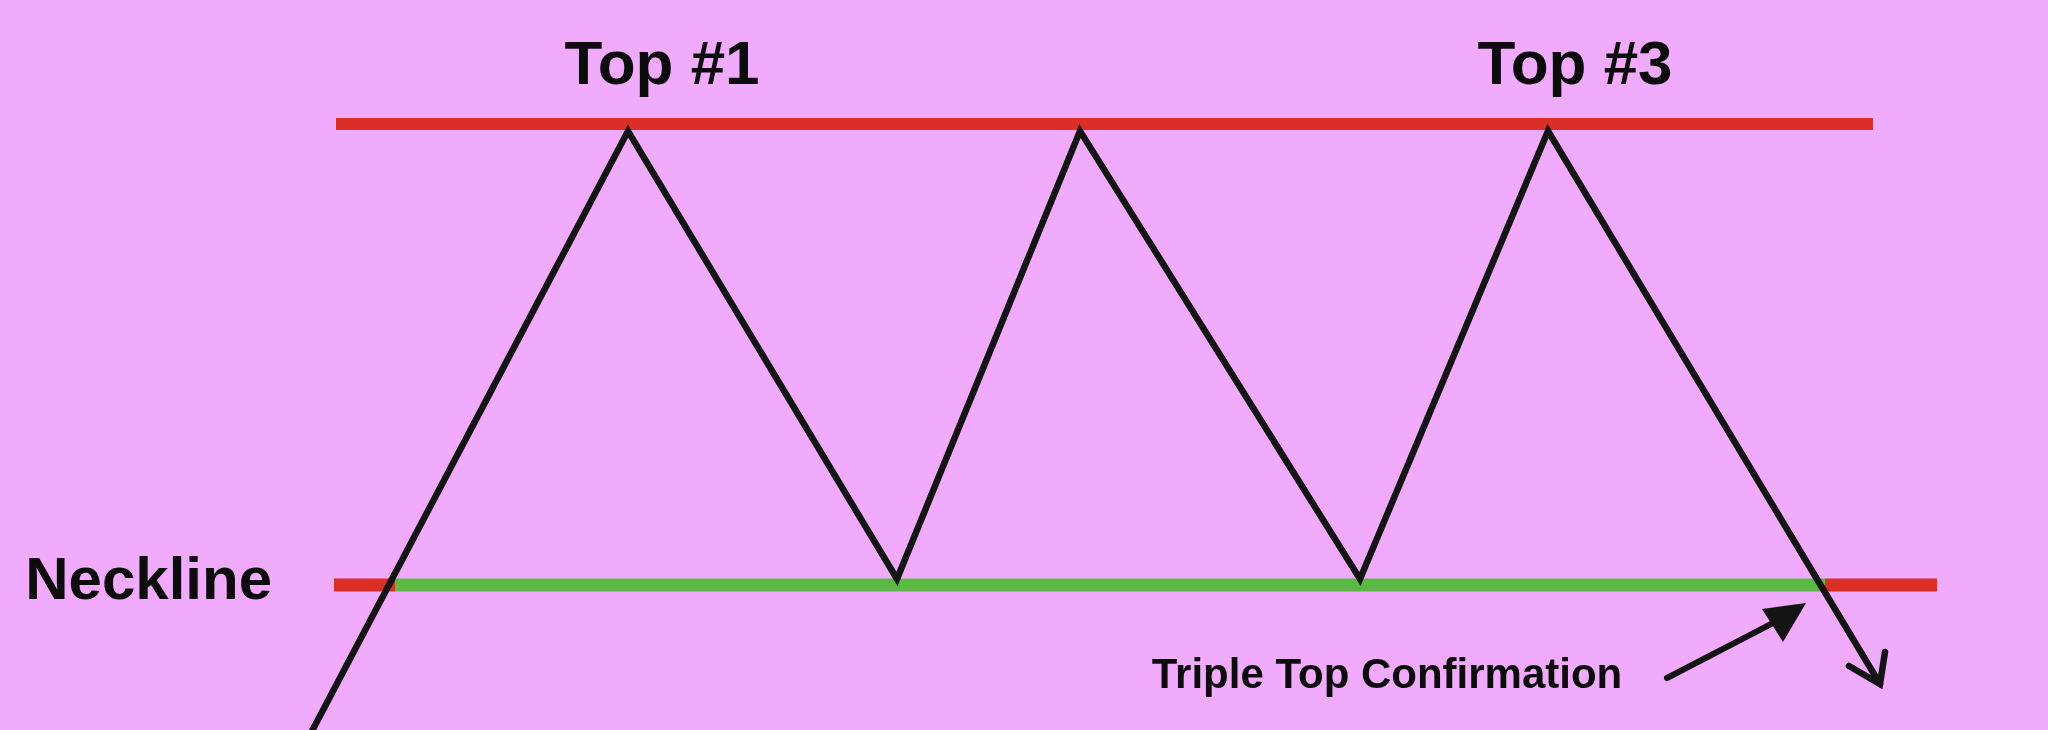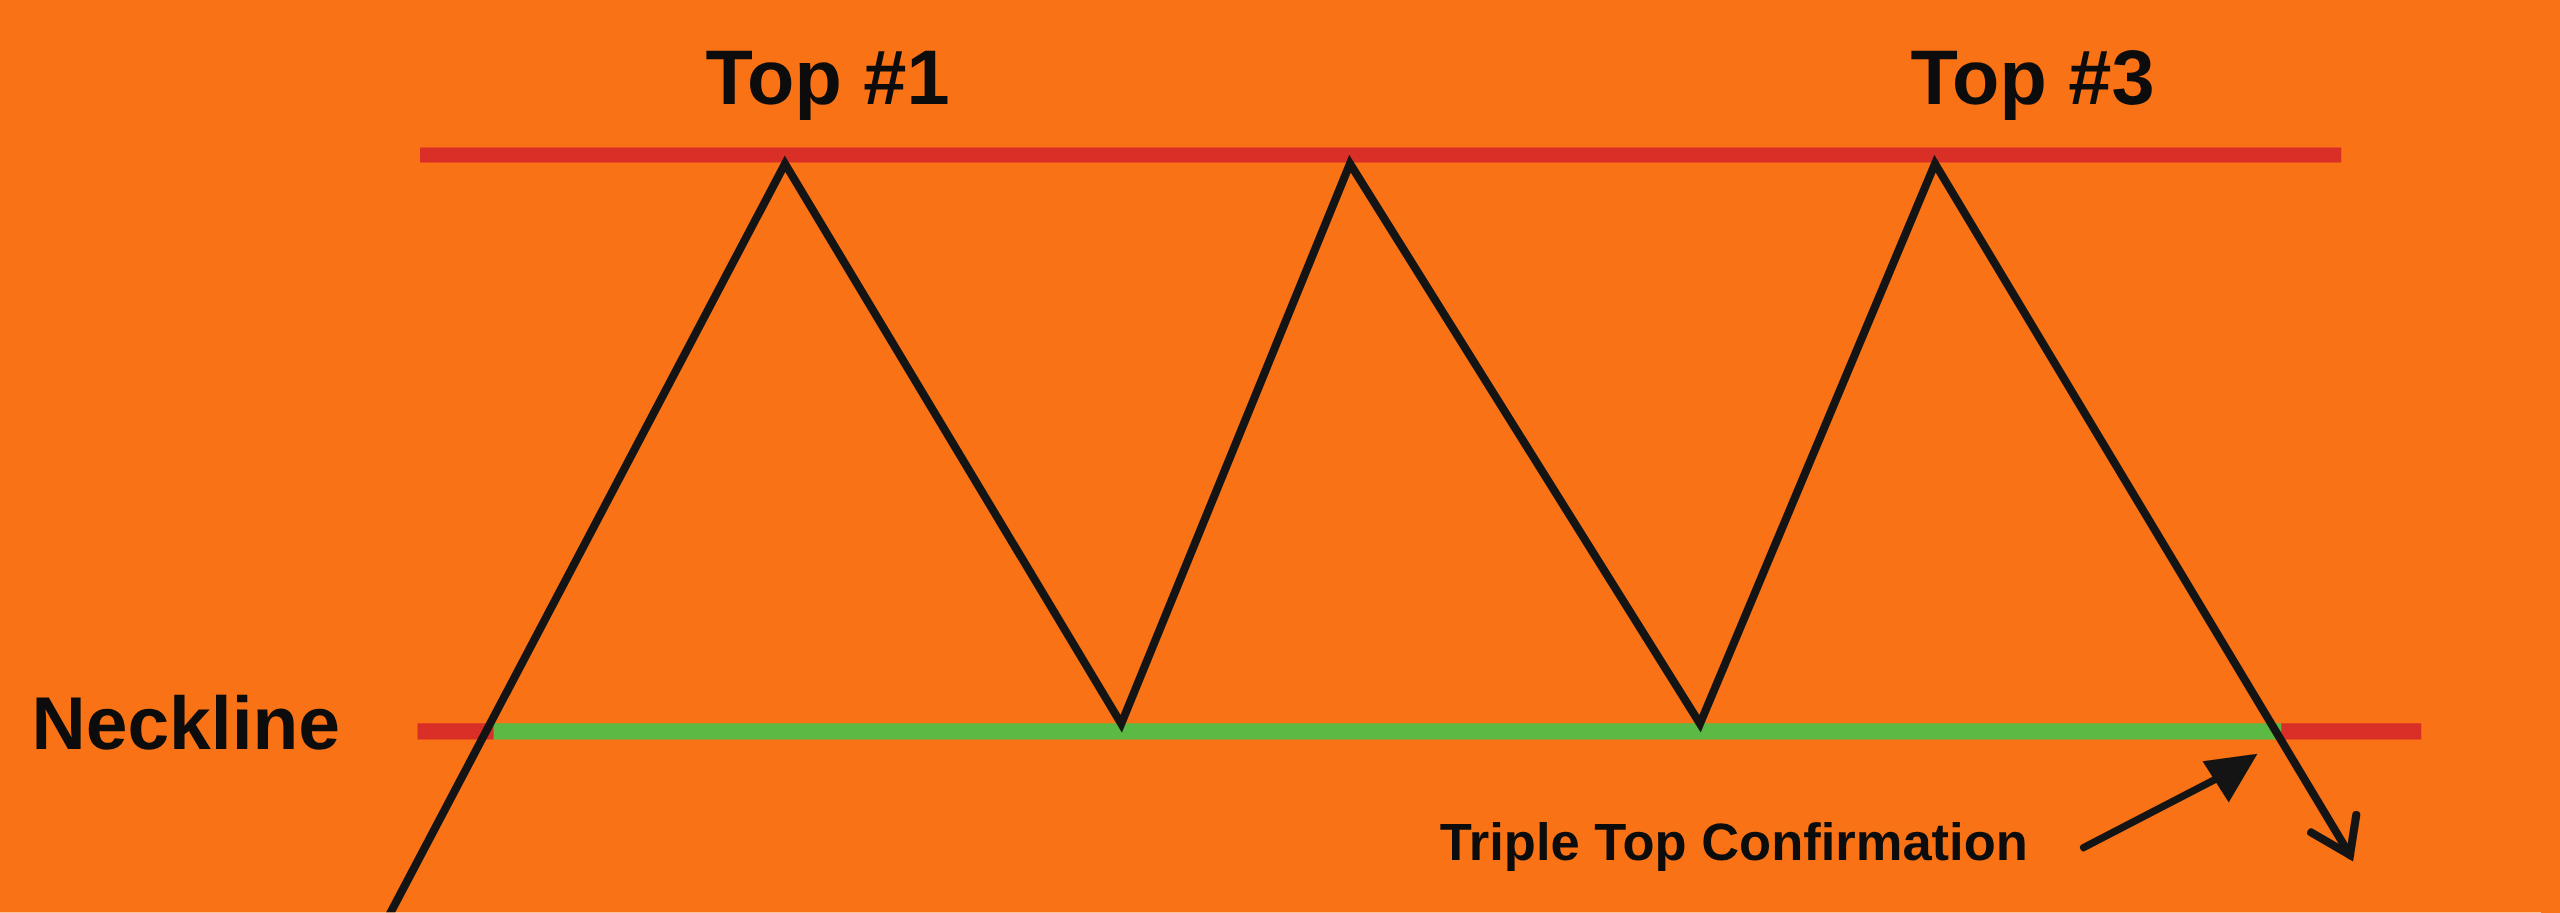--- a/index.html
+++ b/index.html
@@ -7,21 +7,21 @@
     padding: 0;
     background: #ffffff;
     width: 2048px;
     height: 730px;
     overflow: hidden;
   }
   .stage {
     position: relative;
     width: 2048px;
     height: 730px;
-    background: #f97316;
+    background: #f0abfc;
     font-family: "Liberation Sans", sans-serif;
   }
   .stage svg {
     position: absolute;
     left: 0;
     top: 0;
     width: 2048px;
     height: 730px;
     display: block;
   }
@@ -33,21 +33,21 @@
     line-height: 1;
     letter-spacing: 0px;
   }
   .top-label {
     font-size: 62px;
     top: 32px;
     transform: translateX(-50%);
   }
   #lbl-top1 { left: 662px; }
   #lbl-top2 { left: 1108px; }
-  #lbl-top3 { left: 1626px; }
+  #lbl-top3 { left: 1575px; }
   #lbl-neckline {
     font-size: 60px;
     top: 549px;
     right: 1776px; 
   }
   #lbl-confirmation {
     font-size: 42px;
     top: 653px;
     left: 1387px;
     transform: translateX(-50%);

